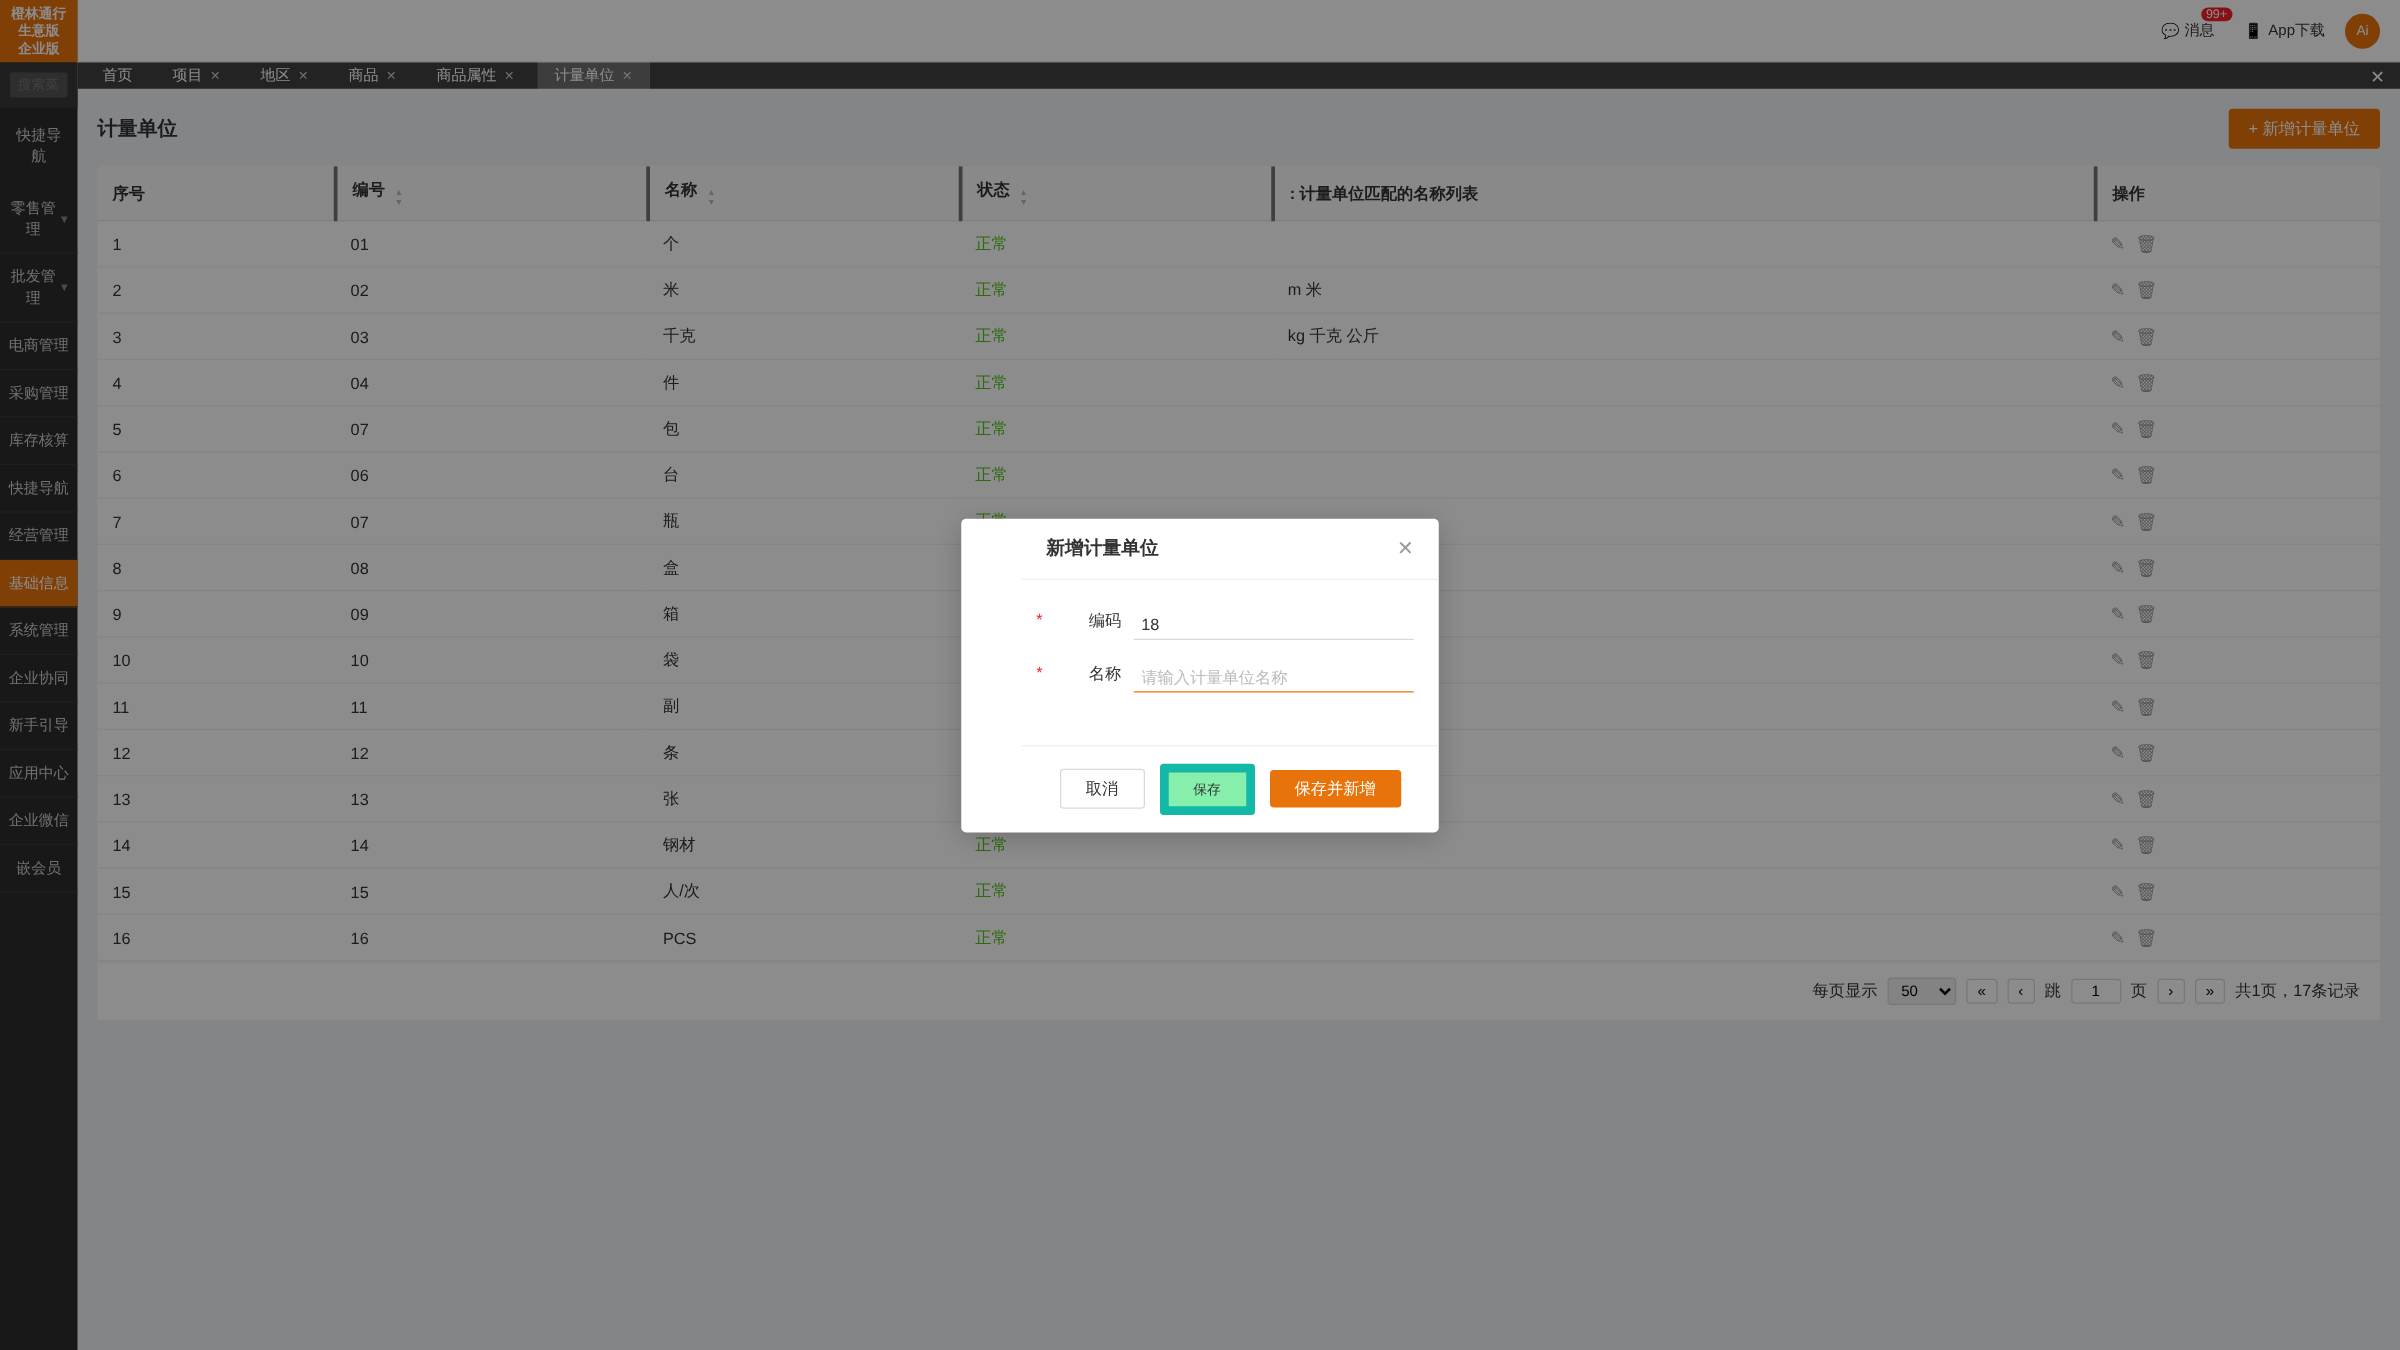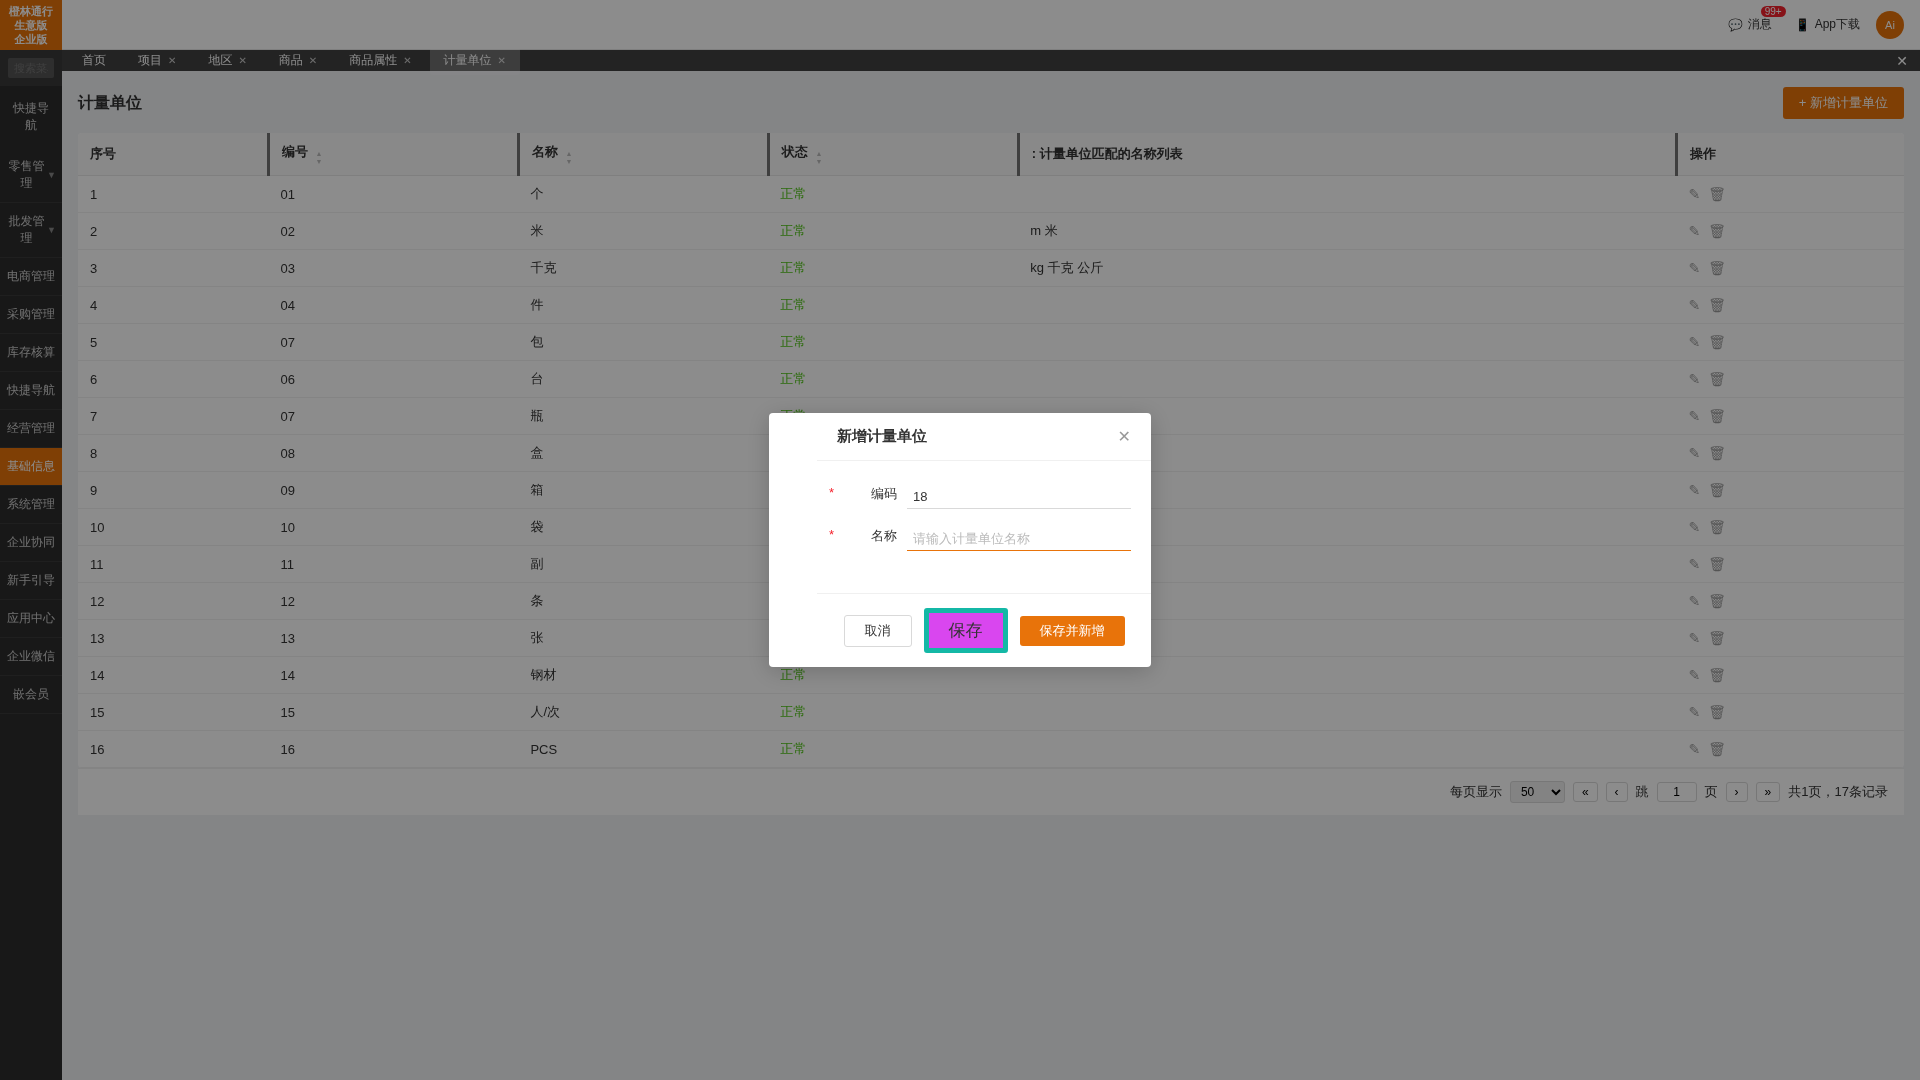--- a/index.html
+++ b/index.html
@@ -362,27 +362,27 @@
     .btn-cancel {
       border: 1px solid #d9d9d9;
       background: white;
       color: #333;
       padding: 6px 20px;
       border-radius: 3px;
       cursor: pointer;
       font-size: 13px;
     }
     .btn-save {
-      border: 5px solid #14b8a6;
-      background: #d946ef;
+      border: 7px solid #14b8a6;
+      background: #86efac;
       color: #333;
       padding: 6px 20px;
       border-radius: 3px;
       cursor: pointer;
-      font-size: 17px;
+      font-size: 11px;
     }
     .btn-save-add {
       background: #e8730a;
       color: white;
       border: none;
       padding: 6px 20px;
       border-radius: 3px;
       cursor: pointer;
       font-size: 13px;
     }

